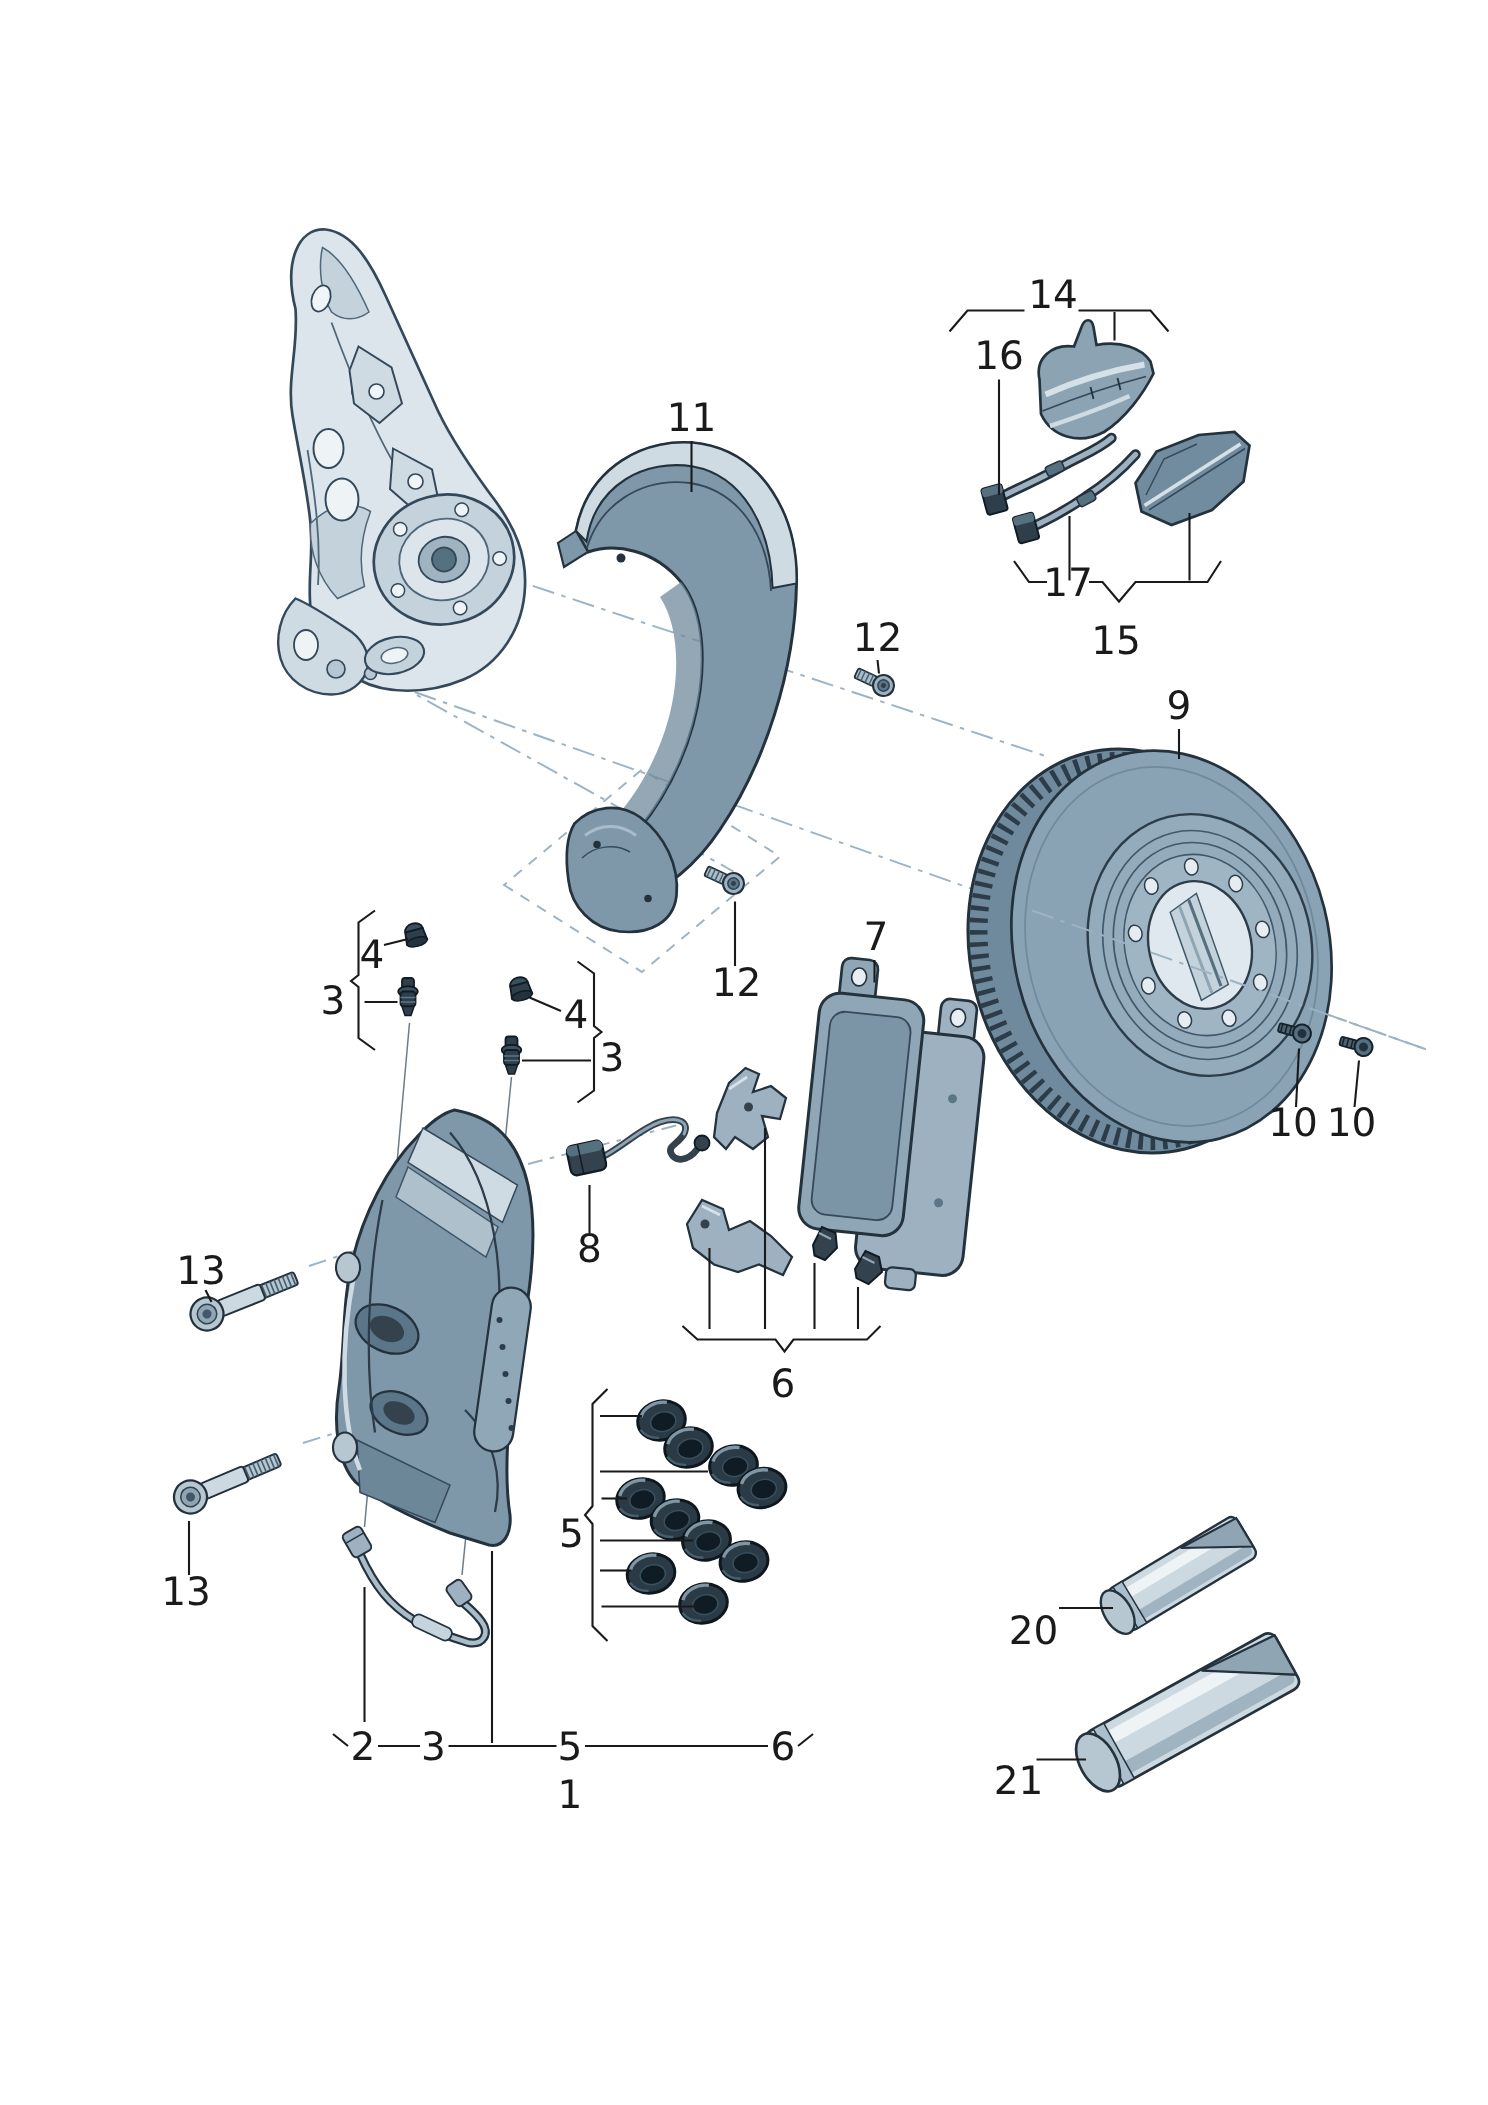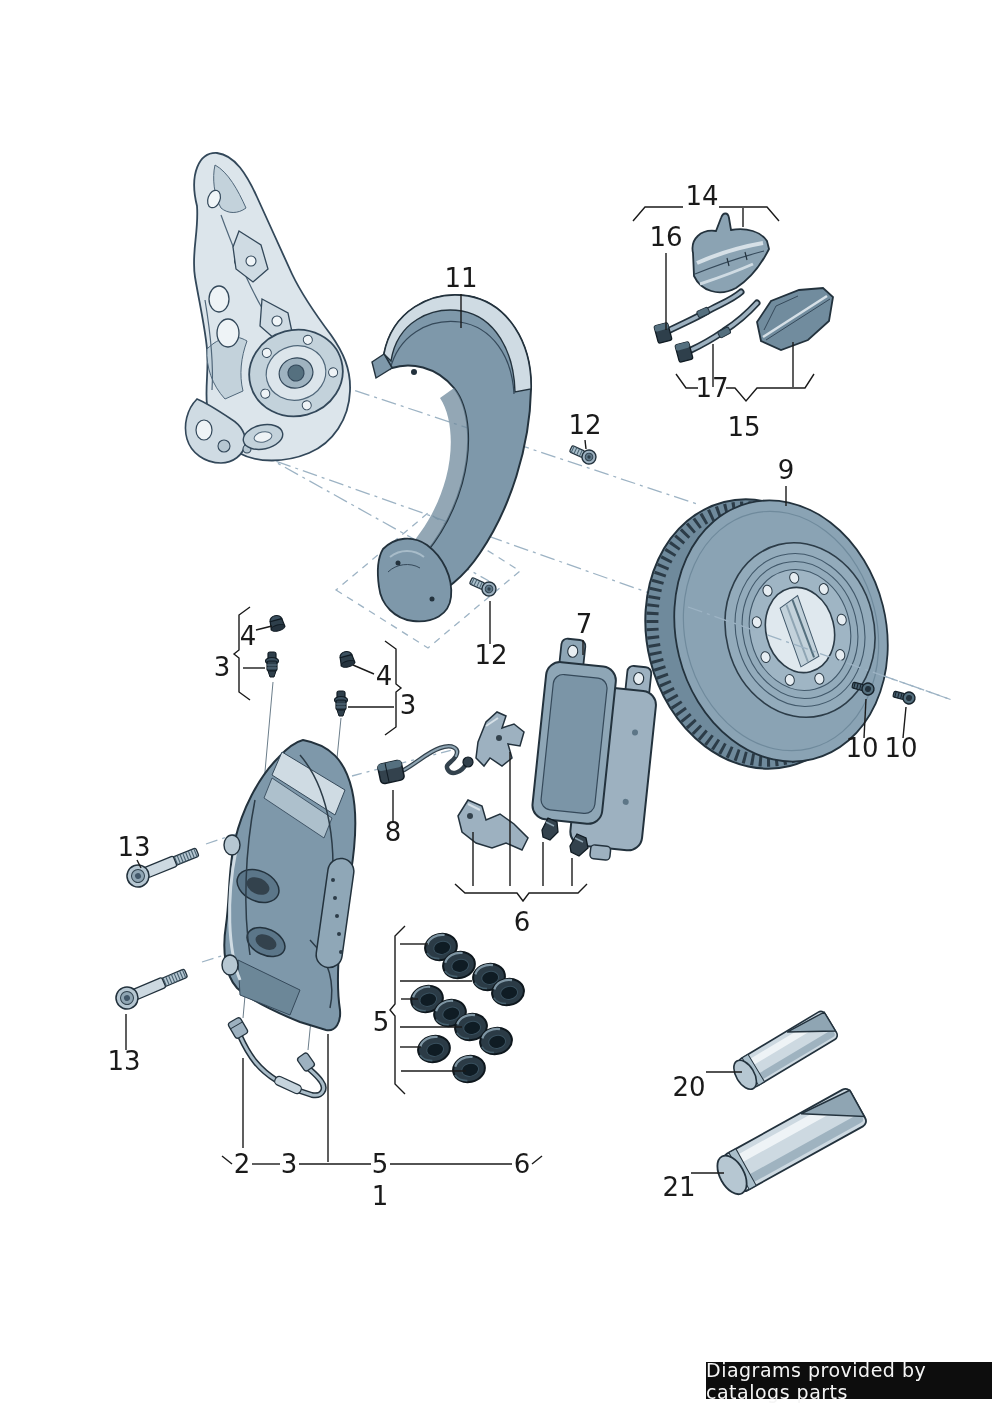--- a/index.html
+++ b/index.html
@@ -404,16 +404,13 @@
         <text x="242" y="1173" class="callout">2</text>
         <text x="289" y="1173" class="callout">3</text>
         <text x="380" y="1173" class="callout">5</text>
         <text x="522" y="1173" class="callout">6</text>
         <text x="380" y="1205" class="callout">1</text>
         <text x="689" y="1096" class="callout">20</text>
         <text x="679" y="1196" class="callout">21</text>
       </g>
 </svg>
 
-<div class="footer" style="background: rgb(13, 13, 13); color: rgb(245, 245, 245);">
-  <span>Diagrams provided by catalogs parts</span>
 </div>
-</div>
 
 </body></html>

